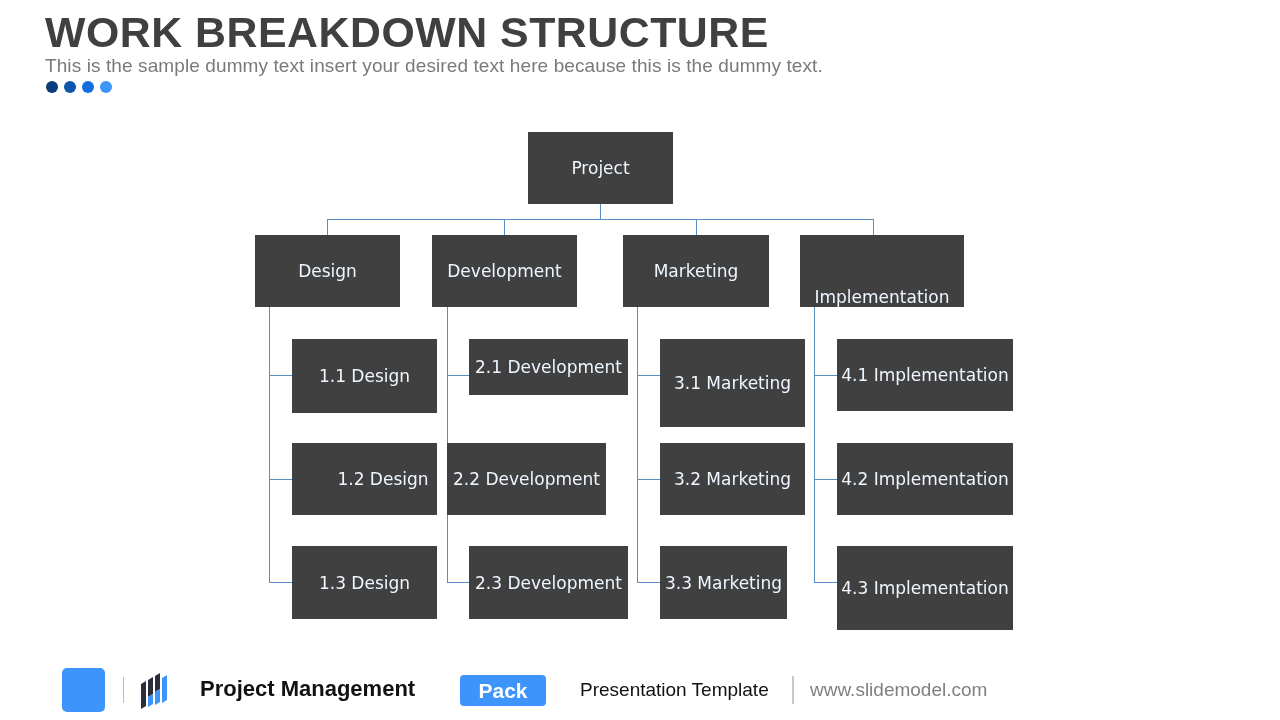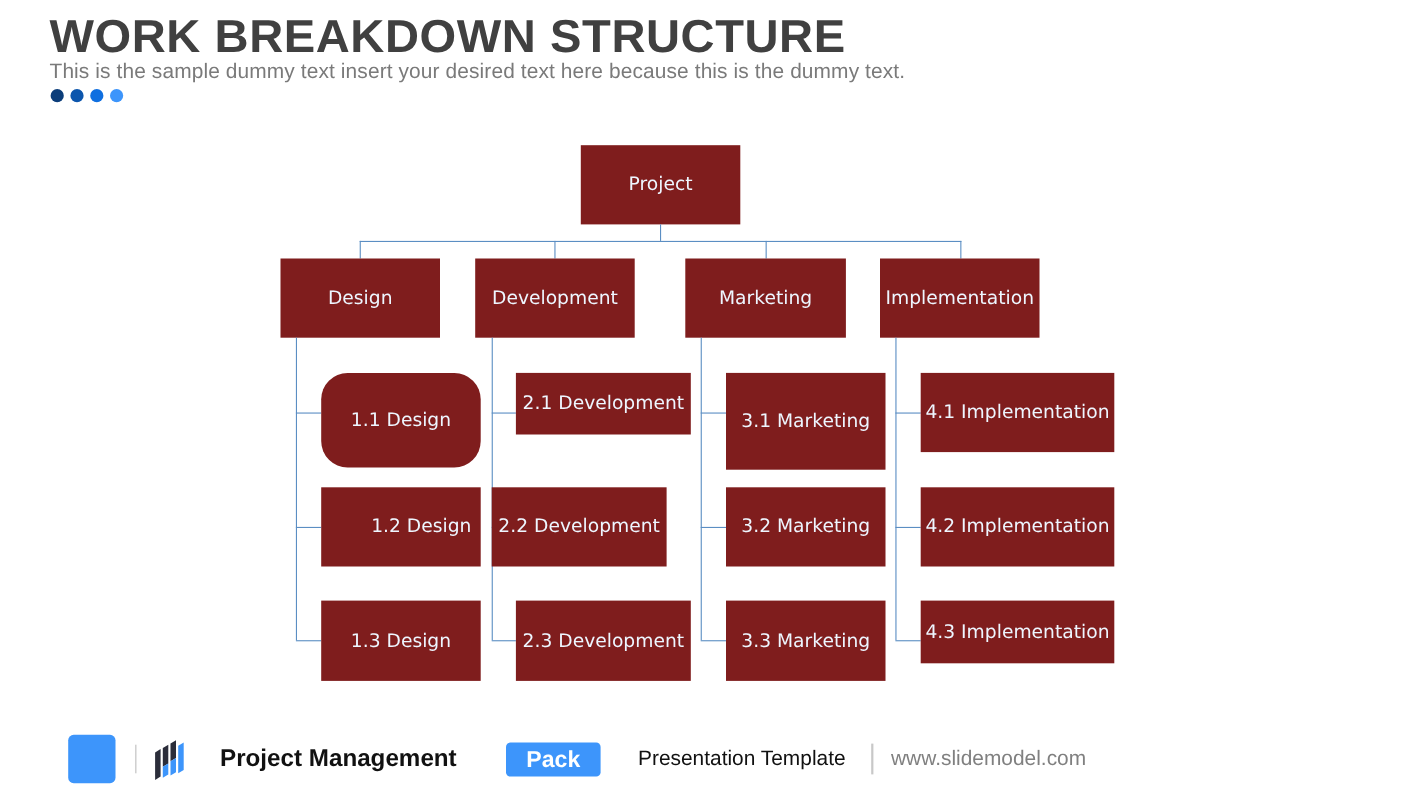--- a/index.html
+++ b/index.html
@@ -16,21 +16,21 @@
     transform: scaleX(1.02); transform-origin: left top;
   }
   .subtitle {
     position: absolute; left: 45px; top: 55px;
     font-size: 19px; color: #7a7a7a; white-space: nowrap; letter-spacing: 0.1px;
   }
   .dots { position: absolute; left: 46px; top: 81px; display: flex; gap: 6px; }
   .dot { width: 12px; height: 12px; border-radius: 50%; }
 
   .node {
-    position: absolute; background: #7f1d1d; color: #eef6ff;
+    position: absolute; background: #404040; color: #eef6ff;
     display: flex; align-items: center; justify-content: center;
     font-family: "DejaVu Sans", sans-serif; font-size: 17px;
     white-space: nowrap; box-sizing: border-box;
   }
   .line { position: absolute; background: #5b8ec3; }
   .hline { height: 1px; }
   .vline { width: 1px; }
 
   .footer-square {
     position: absolute; left: 62px; top: 668px; width: 43px; height: 44px;
@@ -78,29 +78,29 @@
 
   <div class="node" style="left:255px; top:235px; width:145px; height:72px;">
     <span>Design</span>
   </div>
   <div class="node" style="left:432px; top:235px; width:145px; height:72px;">
     <span>Development</span>
   </div>
   <div class="node" style="left:623px; top:235px; width:146px; height:72px;">
     <span>Marketing</span>
   </div>
-  <div class="node" style="left:800px; top:235px; width:145px; height:72px;">
+  <div class="node" style="left:800px; top:235px; width:164px; height:72px;align-items:flex-end;">
     <span>Implementation</span>
   </div>
 
   <div class="line vline" style="left:269px; top:307px; height:275px;"></div>
   <div class="line hline" style="left:269px; top:375px; width:23px;"></div>
   <div class="line hline" style="left:269px; top:479px; width:23px;"></div>
   <div class="line hline" style="left:269px; top:582px; width:23px;"></div>
-  <div class="node" style="left:292px; top:339px; width:145px; height:86px;border-radius:24px;">
+  <div class="node" style="left:292px; top:339px; width:145px; height:74px;">
     <span>1.1 Design</span>
   </div>
   <div class="node" style="left:292px; top:443px; width:145px; height:72px;padding-left:37px;">
     <span>1.2 Design</span>
   </div>
   <div class="node" style="left:292px; top:546px; width:145px; height:73px;">
     <span>1.3 Design</span>
   </div>
 
   <div class="line vline" style="left:447px; top:307px; height:275px;"></div>
@@ -120,35 +120,35 @@
   <div class="line vline" style="left:637px; top:307px; height:275px;"></div>
   <div class="line hline" style="left:637px; top:375px; width:23px;"></div>
   <div class="line hline" style="left:637px; top:479px; width:23px;"></div>
   <div class="line hline" style="left:637px; top:582px; width:23px;"></div>
   <div class="node" style="left:660px; top:339px; width:145px; height:88px;">
     <span>3.1 Marketing</span>
   </div>
   <div class="node" style="left:660px; top:443px; width:145px; height:72px;">
     <span>3.2 Marketing</span>
   </div>
-  <div class="node" style="left:660px; top:546px; width:145px; height:73px;">
+  <div class="node" style="left:660px; top:546px; width:127px; height:73px;">
     <span>3.3 Marketing</span>
   </div>
 
   <div class="line vline" style="left:814px; top:307px; height:275px;"></div>
   <div class="line hline" style="left:814px; top:375px; width:23px;"></div>
   <div class="line hline" style="left:814px; top:479px; width:23px;"></div>
   <div class="line hline" style="left:814px; top:582px; width:23px;"></div>
   <div class="node" style="left:837px; top:339px; width:176px; height:72px;">
     <span>4.1 Implementation</span>
   </div>
   <div class="node" style="left:837px; top:443px; width:176px; height:72px;">
     <span>4.2 Implementation</span>
   </div>
-  <div class="node" style="left:837px; top:546px; width:176px; height:57px;">
+  <div class="node" style="left:837px; top:546px; width:176px; height:84px;">
     <span>4.3 Implementation</span>
   </div>
 </div>
 
 <div>
   <div class="footer-square"></div>
   <div class="footer-sep1"></div>
   <svg class="footer-logo" viewBox="0 0 28 38">
     <polygon points="1,12 6,9 6,34 1,37" fill="#2b2d3a"></polygon>
     <polygon points="8,8 13,5 13,22 8,25" fill="#2b2d3a"></polygon>

